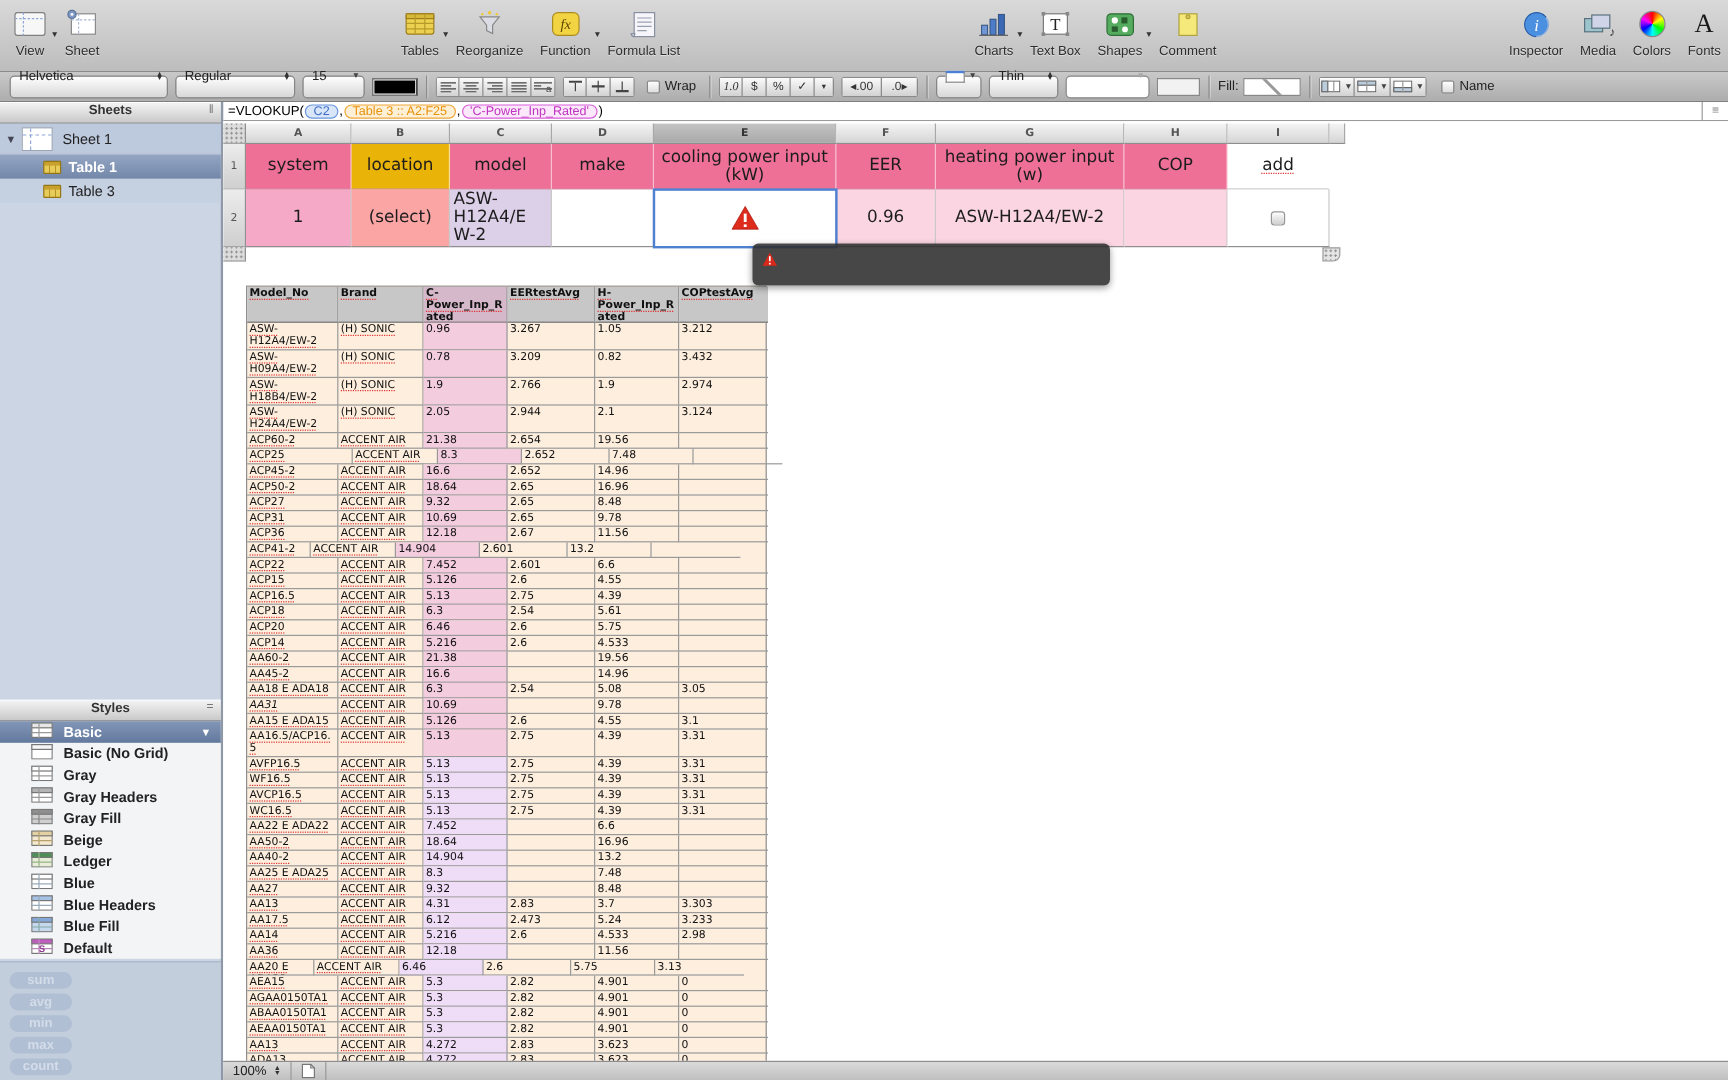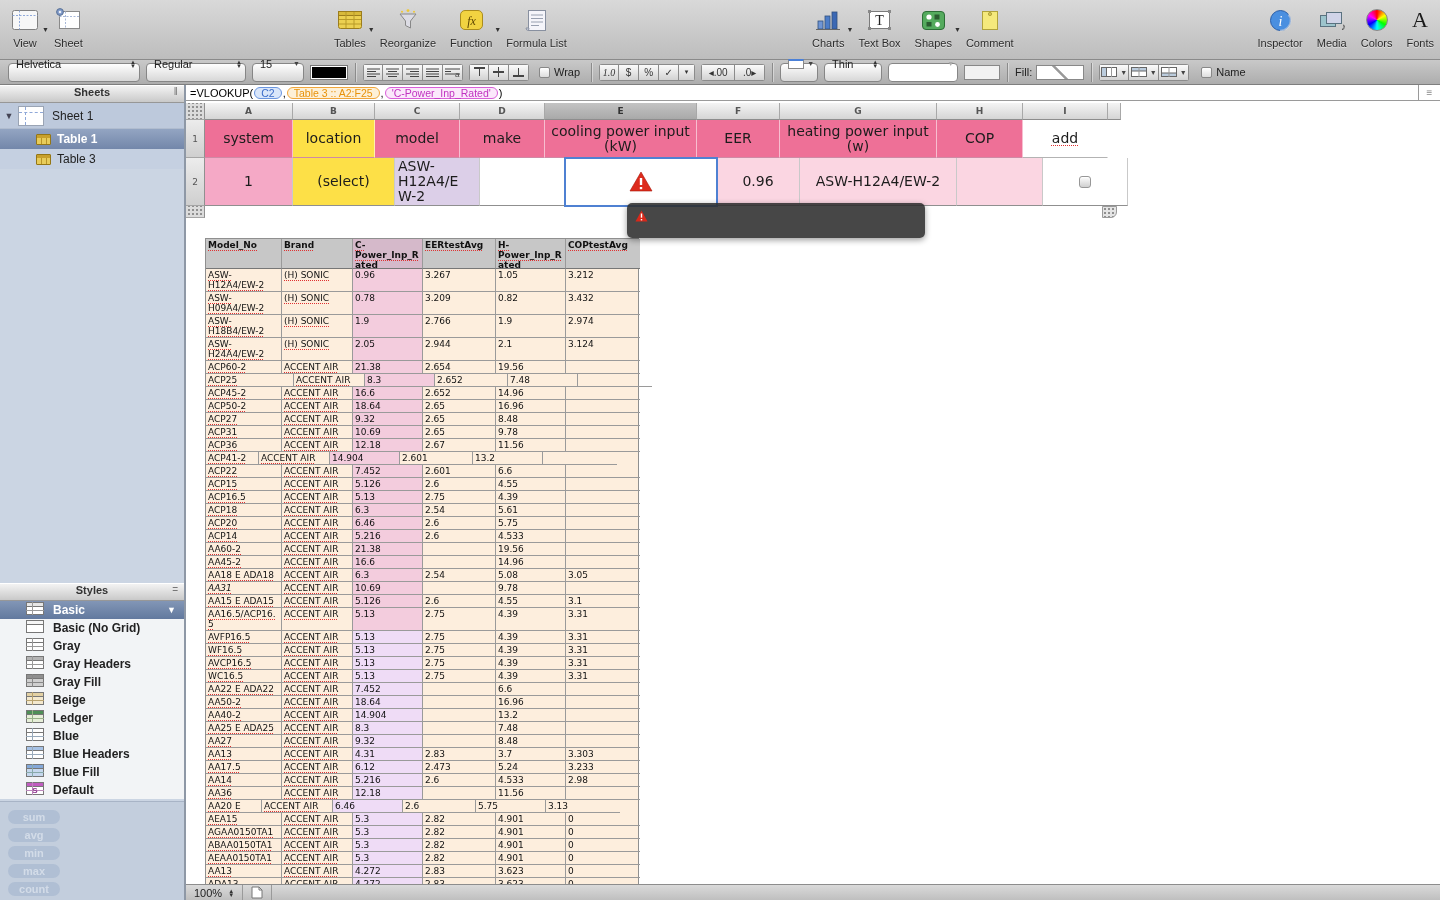--- a/index.html
+++ b/index.html
@@ -628,21 +628,21 @@
           <div class="t1-cell" style="width: 157px;">G</div>
           <div class="t1-cell" style="width: 86px;">H</div>
           <div class="t1-cell" style="width: 85px;">I</div>
           <div class="t1-cell grip" style="width: 13px; height: 17px;"></div>
         </div>
         <div class="t1-row">
           <div class="rowhdr" style="height: 38px;">1</div>
           <div class="t1-cell t1-hcell" style="width: 88px; background: rgb(238, 112, 151);">
             <span>system</span>
           </div>
-          <div class="t1-cell t1-hcell" style="width: 82px; background: #fde047;">
+          <div class="t1-cell t1-hcell" style="width: 82px; background: #eab308;">
             <span>location</span>
           </div>
           <div class="t1-cell t1-hcell" style="width: 85px; background: rgb(238, 112, 151);">
             <span>model</span>
           </div>
           <div class="t1-cell t1-hcell" style="width: 85px; background: rgb(238, 112, 151);">
             <span>make</span>
           </div>
           <div class="t1-cell t1-hcell" style="width: 152px; background: rgb(238, 112, 151);">
             <span>cooling power input (kW)</span>
@@ -658,21 +658,21 @@
           </div>
           <div class="t1-cell t1-hcell" style="width: 85px; background: rgb(255, 255, 255); border-bottom: 1px solid rgb(179, 179, 179);">
             <span class="misspell">add</span>
           </div>
         </div>
         <div class="t1-row">
           <div class="rowhdr" style="height: 48px;">2</div>
           <div class="t1-cell t1-vcell" style="width: 88px; background: rgb(245, 169, 198);">
             <span>1</span>
           </div>
-          <div class="t1-cell t1-vcell" style="width: 102px; background: #fde047;">
+          <div class="t1-cell t1-vcell" style="width: 82px; background: #fca5a5;">
             <span>(select)</span>
           </div>
           <div class="t1-cell t1-vcell wrapleft" style="width: 85px; background: rgb(220, 207, 232);">
             <span>ASW-H12A4/EW-2</span>
           </div>
           <div class="t1-cell t1-vcell" style="width: 85px; background: rgb(255, 255, 255);">
             <span></span>
           </div>
           <div class="t1-cell t1-vcell selected" style="width: 152px; background: rgb(255, 255, 255);">
             <span class="warn-tri"><svg width="24" height="21" viewBox="0 0 24 21">

